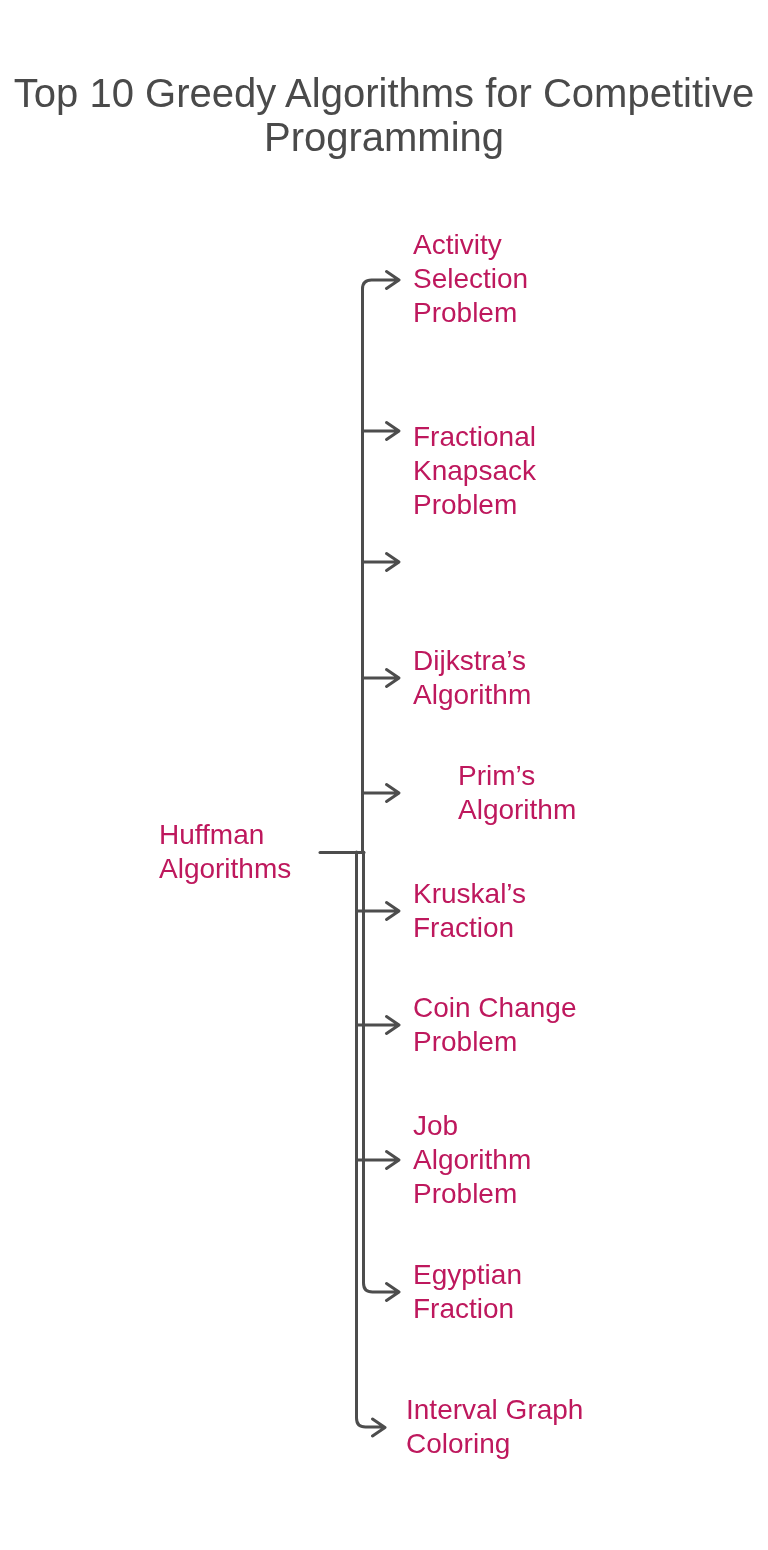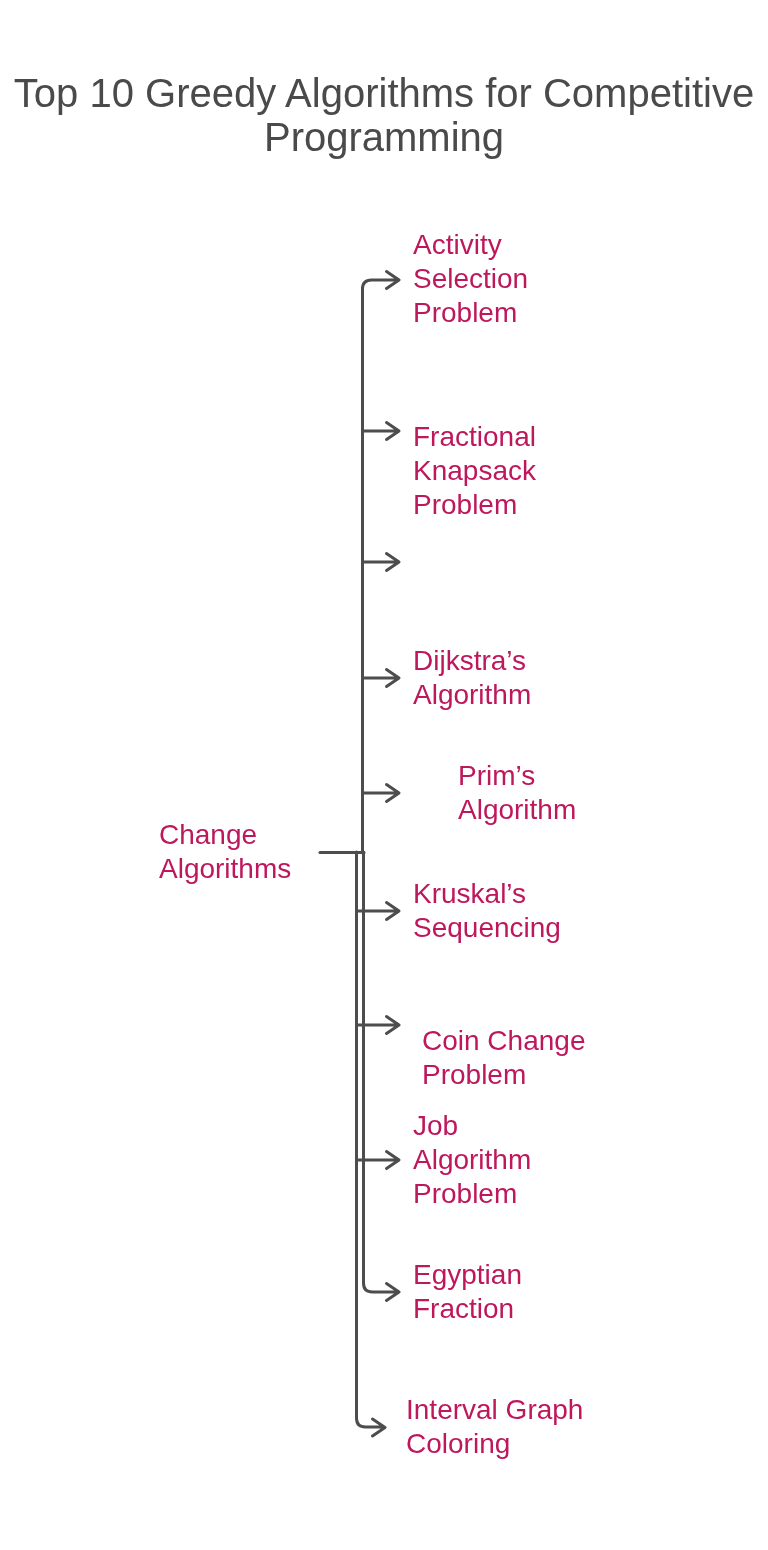--- a/index.html
+++ b/index.html
@@ -50,36 +50,36 @@
     <path d="M362.5 562 H395 M386.5 553.5 L399 562 L386.5 570.5"></path>
     <path d="M362.5 678 H395 M386.5 669.5 L399 678 L386.5 686.5"></path>
     <path d="M362.5 793 H395 M386.5 784.5 L399 793 L386.5 801.5"></path>
     <path d="M356.5 911 H395 M386.5 902.5 L399 911 L386.5 919.5"></path>
     <path d="M356.5 1025 H395 M386.5 1016.5 L399 1025 L386.5 1033.5"></path>
     <path d="M356.5 1160 H395 M386.5 1151.5 L399 1160 L386.5 1168.5"></path>
     <path d="M363.5 852 V1283 Q363.5 1292 372.5 1292 H395 M386.5 1283.5 L399 1292 L386.5 1300.5"></path>
     <path d="M356.5 852 V1418 Q356.5 1427 365.5 1427 H381 M372.5 1419 L385 1427.5 L372.5 1436"></path>
   </svg>
 
-  <div class="label" style="left:159px;top:818px;">Change
+  <div class="label" style="left:159px;top:818px;">Huffman
 Algorithms</div>
 
   <div class="label" style="left:413px;top:228px;">Activity
 Selection
 Problem</div>
   <div class="label" style="left:413px;top:380px;margin-top:40px;">Fractional
 Knapsack
 Problem</div>
   <div class="label" style="left:413px;top:644px;">Dijkstra’s
 Algorithm</div>
   <div class="label" style="left:414px;top:759px;margin-left:44px;">Prim’s
 Algorithm</div>
   <div class="label" style="left:413px;top:877px;">Kruskal’s
-Sequencing</div>
-  <div class="label" style="left:422px;top:991px;margin-top:33px;">Coin Change
+Fraction</div>
+  <div class="label" style="left:413px;top:991px;">Coin Change
 Problem</div>
   <div class="label" style="left:413px;top:1109px;">Job
 Algorithm
 Problem</div>
   <div class="label" style="left:406px;top:1393px;">Interval Graph
 Coloring</div>
   <div class="label" style="left:413px;top:1258px;">Egyptian
 Fraction</div>
 
 </div>

